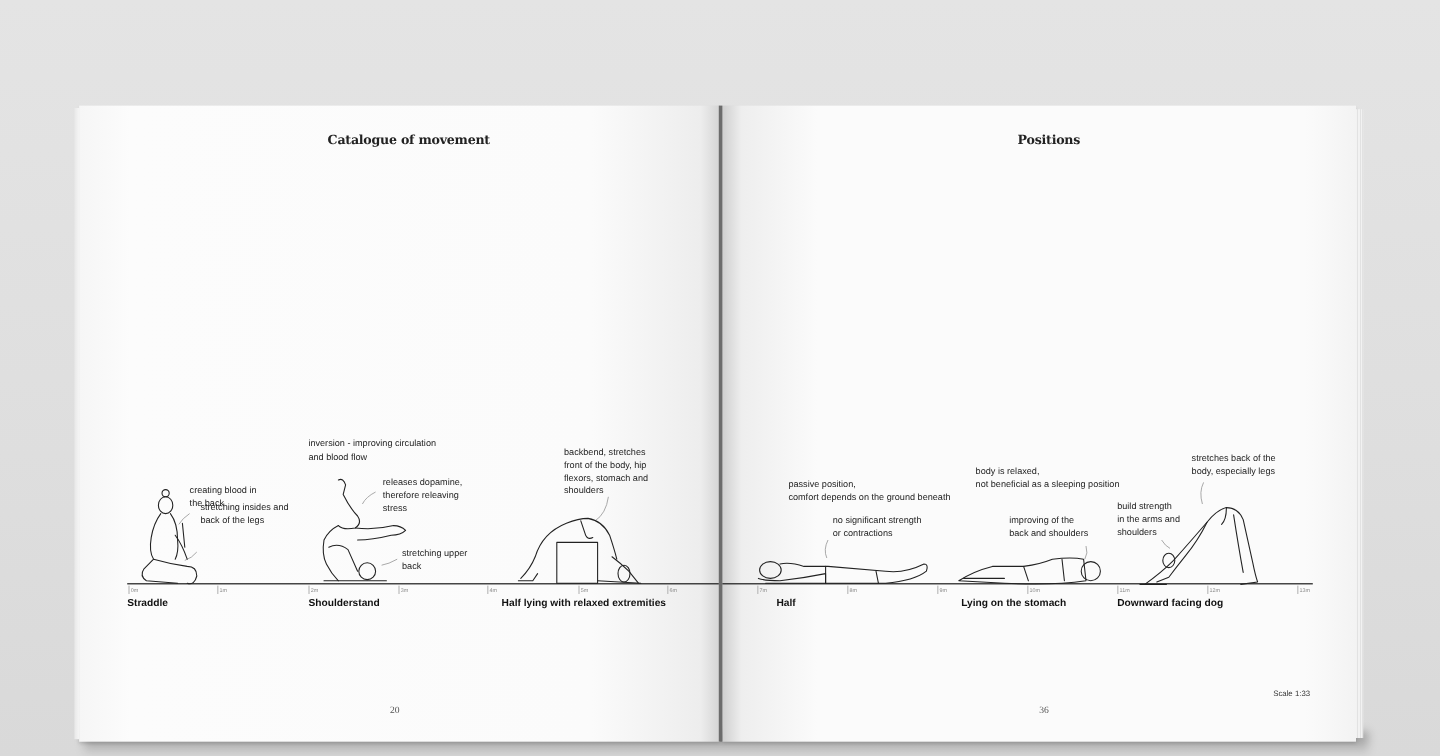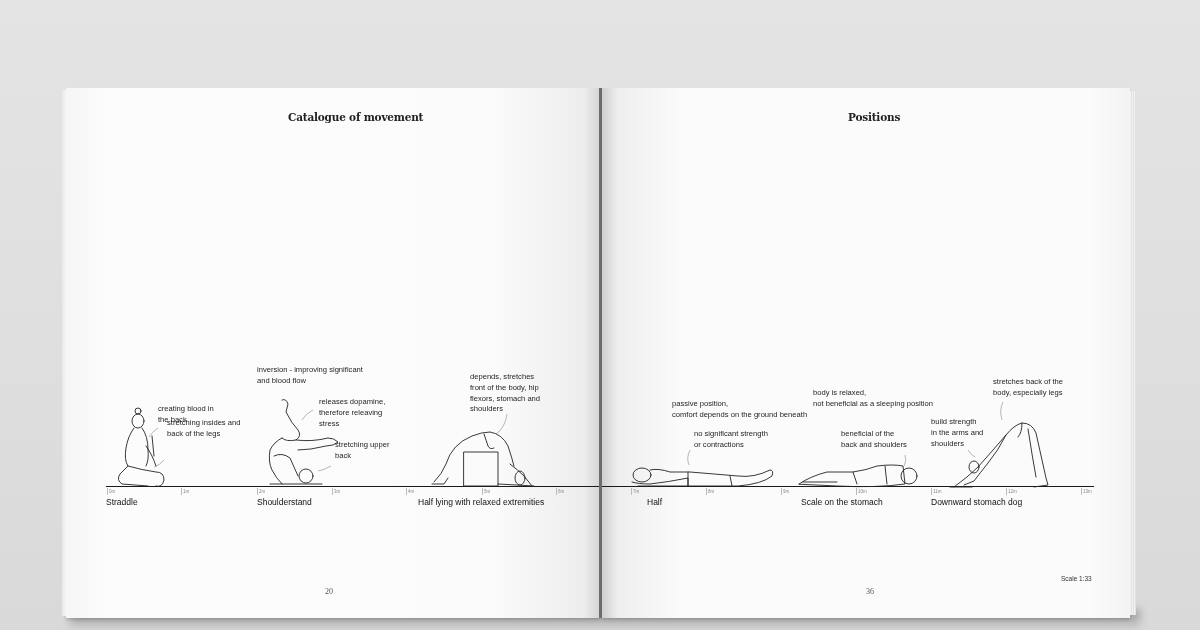--- a/index.html
+++ b/index.html
@@ -33,38 +33,38 @@
   .title {
     position:absolute; top:111px; font-family:"DejaVu Serif", serif; font-size:10.5px;
     font-weight:bold; color:#222; letter-spacing:-0.2px;
   }
   .folio {
     position:absolute; top:587px; font-family:"Liberation Serif", serif; font-size:8px; color:#555;
   }
   .baseline { position:absolute; top:486px; height:1.3px; background:#1a1a1a; }
   .tick { position:absolute; top:488px; width:1px; height:7px; background:#bbb; }
   .tick-label { position:absolute; top:489px; font-size:4.5px; color:#888; margin-left:2px; }
-  .pos-label { position:absolute; top:497px; font-size:8.5px; font-weight:normal; color:#111; white-space:nowrap; }
+  .pos-label { position:absolute; top:497px; font-size:8.5px; font-weight:bold; color:#111; white-space:nowrap; }
   .note { position:absolute; font-size:7.6px; line-height:10.8px; color:#1e1e1e; white-space:pre; }
   .scale { position:absolute; left:1061px; top:575px; font-size:6.5px; color:#333; }
   svg.fig { position:absolute; overflow:visible; }
   svg.fig * { fill:none; stroke:#222; stroke-width:0.9; stroke-linejoin:round; stroke-linecap:round; }
   svg.leader { position:absolute; overflow:visible; }
   svg.leader path { fill:none; stroke:#999; stroke-width:0.7; }
 </style>
 </head>
 <body>
 
 <div class="shadow"></div>
 
 <div class="page left"></div>
 <div class="page right"></div>
 <div class="spine"></div>
 
-<div class="title" style="left:288px">Catalogue of movement</div>
+<div class="title" style="left:273px">Catalogue of movement</div>
 <div class="title" style="left:848px">Positions</div>
 
 <div class="baseline" style="left:106px; width:493px"></div>
 <div class="baseline" style="left:602px; width:492px"></div>
 
 <div class="tick" style="left:107px"></div>
 <div class="tick-label" style="left:107px">0m</div>
 <div class="tick" style="left:181px"></div>
 <div class="tick-label" style="left:181px">1m</div>
 <div class="tick" style="left:257px"></div>
@@ -89,45 +89,45 @@
 <div class="tick-label" style="left:931px">11m</div>
 <div class="tick" style="left:1006px"></div>
 <div class="tick-label" style="left:1006px">12m</div>
 <div class="tick" style="left:1081px"></div>
 <div class="tick-label" style="left:1081px">13m</div>
 
 <div class="pos-label" style="left:106px">Straddle</div>
 <div class="pos-label" style="left:257px">Shoulderstand</div>
 <div class="pos-label" style="left:418px">Half lying with relaxed extremities</div>
 <div class="pos-label" style="left:647px">Half</div>
-<div class="pos-label" style="left:801px">Scale on the stomach</div>
-<div class="pos-label" style="left:931px">Downward stomach dog</div>
+<div class="pos-label" style="left:801px">Lying on the stomach</div>
+<div class="pos-label" style="left:931px">Downward facing dog</div>
 
 <div class="note" style="left:158px; top:404px">creating blood in
 the back</div>
 <div class="note" style="left:167px; top:418px">stretching insides and
 back of the legs</div>
-<div class="note" style="left:257px; top:365px">inversion - improving significant
+<div class="note" style="left:257px; top:365px">inversion - improving circulation
 and blood flow</div>
 <div class="note" style="left:319px; top:397px">releases dopamine,
 therefore releaving
 stress</div>
-<div class="note" style="left:335px; top:440px">stretching upper
+<div class="note" style="left:335px; top:456px">stretching upper
 back</div>
-<div class="note" style="left:470px; top:372px">depends, stretches
+<div class="note" style="left:470px; top:372px">backbend, stretches
 front of the body, hip
 flexors, stomach and
 shoulders</div>
-<div class="note" style="left:672px; top:399px">passive position,
+<div class="note" style="left:657px; top:399px">passive position,
 comfort depends on the ground beneath</div>
 <div class="note" style="left:694px; top:429px">no significant strength
 or contractions</div>
 <div class="note" style="left:813px; top:388px">body is relaxed,
 not beneficial as a sleeping position</div>
-<div class="note" style="left:841px; top:429px">beneficial of the
+<div class="note" style="left:841px; top:429px">improving of the
 back and shoulders</div>
 <div class="note" style="left:931px; top:417px">build strength
 in the arms and
 shoulders</div>
 <div class="note" style="left:993px; top:377px">stretches back of the
 body, especially legs</div>
 
 <svg class="leader" width="1200" height="630" style="left:0;top:0">
   <path d="M158 428 Q152 432 149 437"></path>
   <path d="M164 460 Q160 465 154 467"></path>

